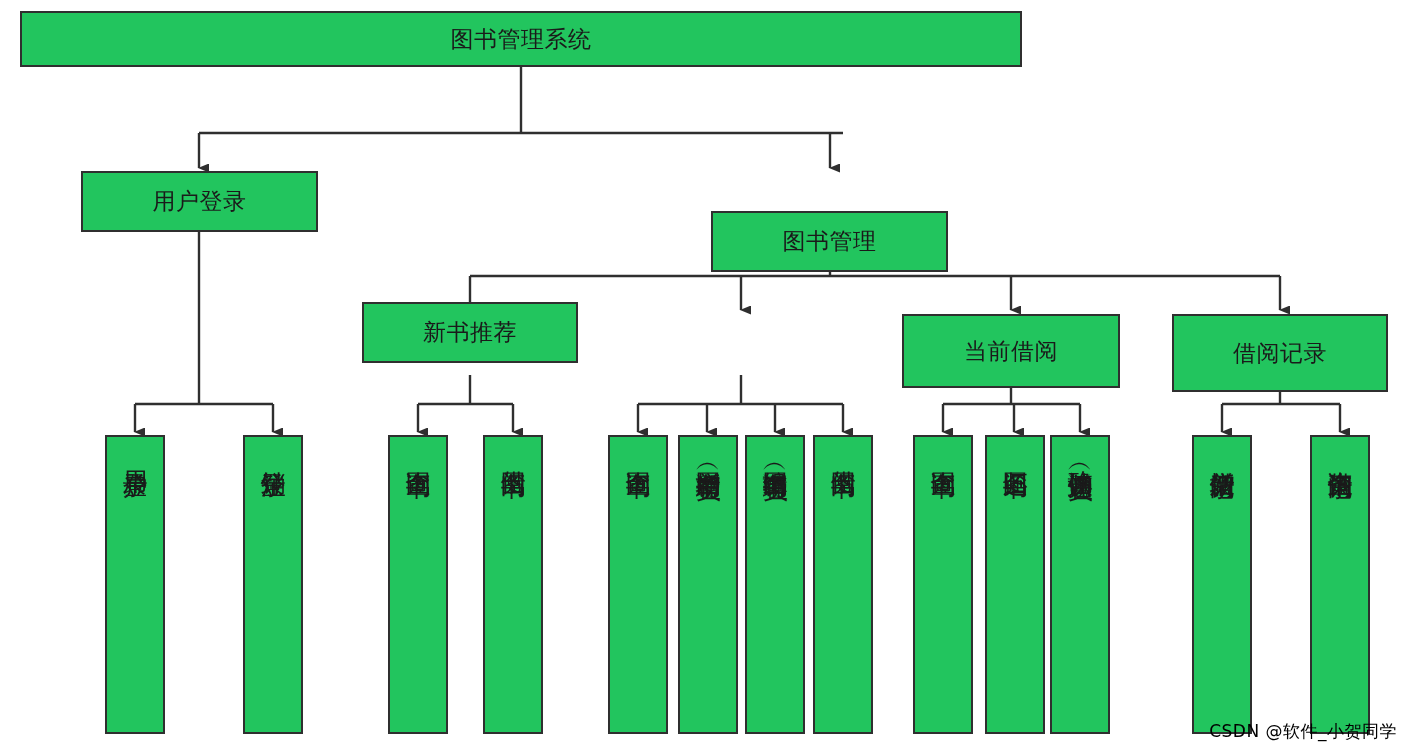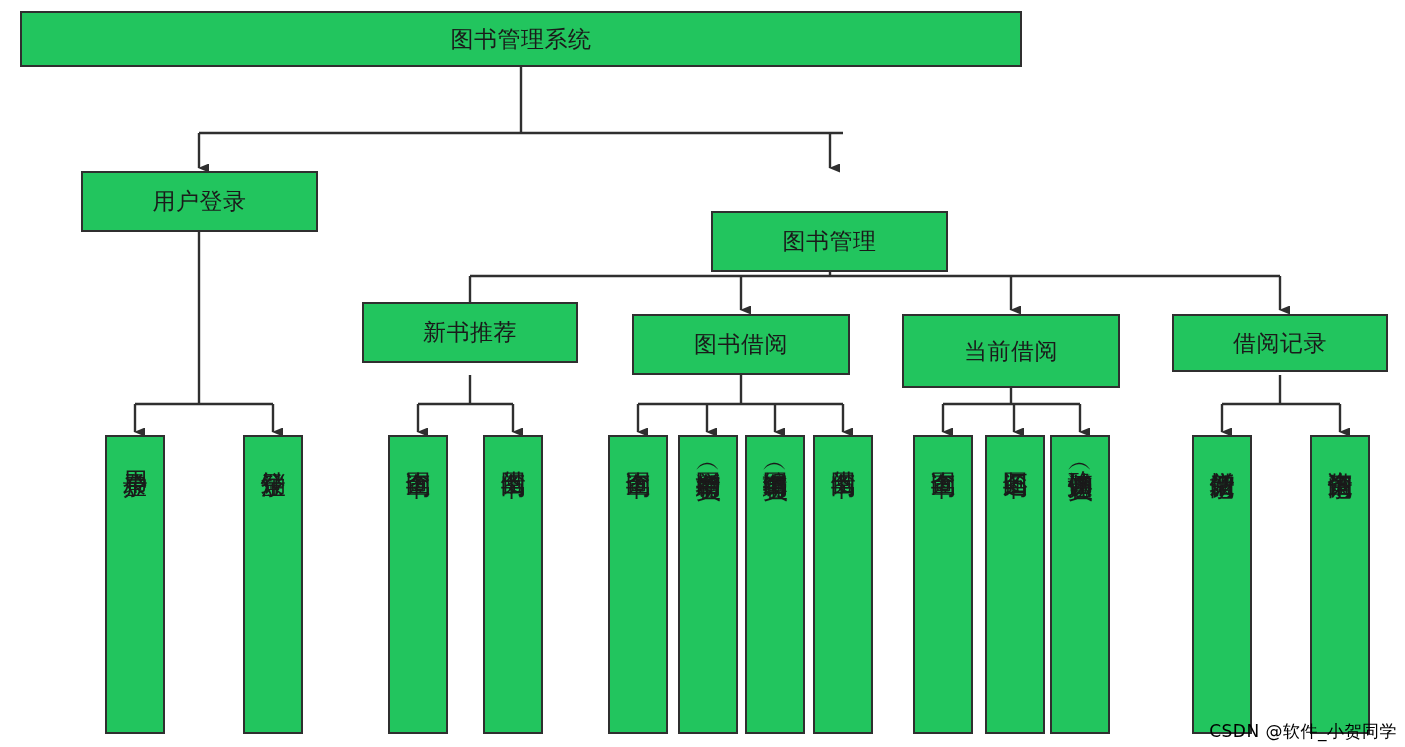--- a/index.html
+++ b/index.html
@@ -131,27 +131,24 @@
   <div class="node horizontal" style="left:81px; top:171px; width:237px; height:61px;">
     <span class="node-label">用户登录</span>
   </div>
   <div class="node horizontal" style="left:711px; top:171px; width:237px; height:61px;margin-top:40px;">
     <span class="node-label">图书管理</span>
   </div>
 
   <div class="node horizontal" style="left:362px; top:302px; width:216px; height:61px;">
     <span class="node-label">新书推荐</span>
   </div>
-  <div class="node horizontal" style="left:632px; top:314px; width:218px; height:61px;">
-    <span class="node-label">图书借阅</span>
-  </div>
   <div class="node horizontal" style="left:902px; top:314px; width:218px; height:74px;">
     <span class="node-label">当前借阅</span>
   </div>
-  <div class="node horizontal" style="left:1172px; top:314px; width:216px; height:58px;">
+  <div class="node horizontal" style="left:1172px; top:314px; width:216px; height:78px;">
     <span class="node-label">借阅记录</span>
   </div>
 
   <div class="node vertical" style="left:105px; top:435px; width:60px; height:299px;">
     <span class="node-label">用户登录</span>
   </div>
   <div class="node vertical" style="left:243px; top:435px; width:60px; height:299px;">
     <span class="node-label">注销登录</span>
   </div>
 

